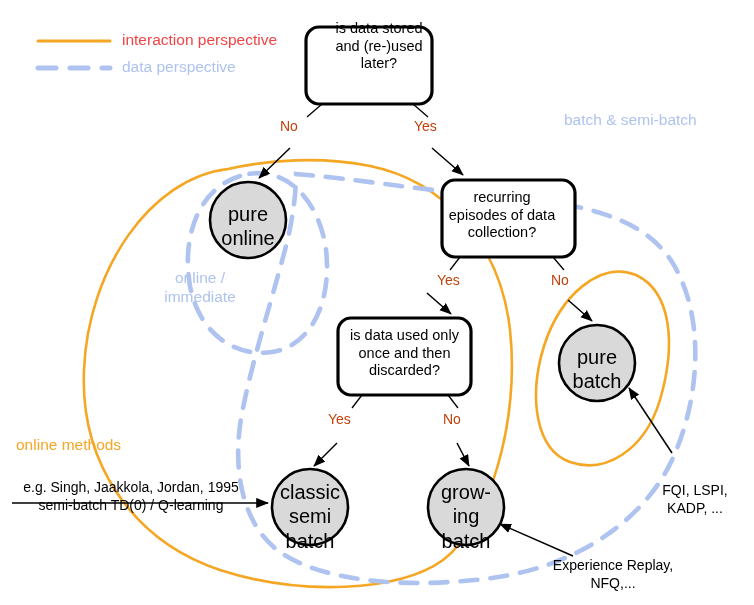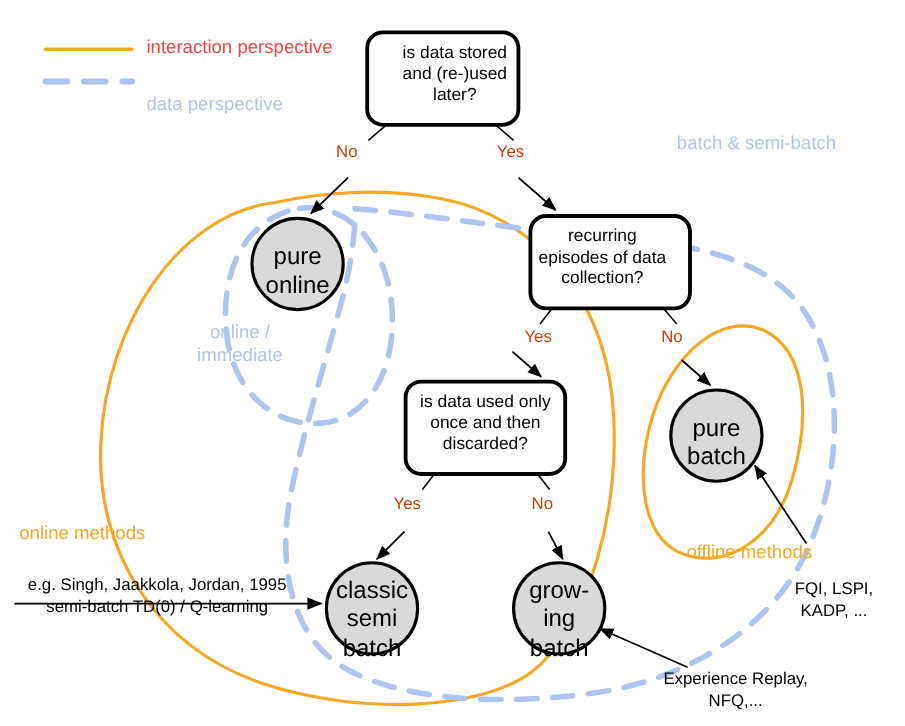--- a/index.html
+++ b/index.html
@@ -70,21 +70,20 @@
     position: absolute;
     font-size: 15.5px;
     color: #ef4444;
     white-space: pre;
   }
   .legend-label-blue {
     position: absolute;
     font-size: 15.5px;
     color: #aec3ef;
     white-space: pre;
-    margin-top: 21px;
   }
 </style>
 </head>
 <body>
 
 <div id="canvas">
 
   <svg id="layer-svg" viewBox="0 0 754 605">
     <defs>
       <marker id="arrowhead" markerWidth="9" markerHeight="9" refX="7.4" refY="3.2" orient="auto" markerUnits="strokeWidth">
@@ -149,21 +148,21 @@
     <line x1="457" y1="443" x2="469" y2="466" stroke="#000000" stroke-width="1.5" marker-end="url(#arrowhead)"></line>
 
     <line x1="12" y1="503" x2="268" y2="503" stroke="#000000" stroke-width="1.6" marker-end="url(#arrowhead)"></line>
     <line x1="672" y1="453" x2="629" y2="388" stroke="#000000" stroke-width="1.5" marker-end="url(#arrowhead)"></line>
     <line x1="573" y1="556" x2="500" y2="524" stroke="#000000" stroke-width="1.5" marker-end="url(#arrowhead)"></line>
   </svg>
 
   <div class="legend-label-orange" style="left:122px; top:31px;">interaction perspective</div>
   <div class="legend-label-blue" style="left:122px; top:58px;">data perspective</div>
 
-  <div class="node-text decision-label" style="left:306px; top:36px; width:146px;">is data stored
+  <div class="node-text decision-label" style="left:306px; top:20px; width:146px;">is data stored
 and (re-)used
 later?</div>
   <div class="node-text decision-label" style="left:442px; top:189px; width:120px;">recurring
 episodes of data
 collection?</div>
   <div class="node-text decision-label" style="left:338px; top:327px; width:133px;">is data used only
 once and then
 discarded?</div>
 
   <div class="node-text terminal-label" style="left:198px; top:202px; width:100px;">pure
@@ -178,21 +177,20 @@
 batch</div>
 
   <div class="edge-label" style="left:280px; top:118px;">No</div>
   <div class="edge-label" style="left:414px; top:118px;">Yes</div>
   <div class="edge-label" style="left:437px; top:272px;">Yes</div>
   <div class="edge-label" style="left:551px; top:272px;">No</div>
   <div class="edge-label" style="left:328px; top:411px;">Yes</div>
   <div class="edge-label" style="left:443px; top:411px;">No</div>
 
   <div class="region-label-orange" style="left:16px; top:436px;">online methods</div>
-  <div class="region-label-orange" style="left:572px; top:452px;">offline methods</div>
   <div class="region-label-blue" style="left:120px; top:268px; width:160px;">online /
 immediate</div>
   <div class="region-label-blue" style="left:564px; top:110px; width:210px; text-align:left;">batch &amp; semi-batch</div>
 
   <div class="annot" style="left:6px; top:479px; width:250px; text-align:center;">e.g. Singh, Jaakkola, Jordan, 1995
 semi-batch TD(0) / Q-learning</div>
   <div class="annot" style="left:640px; top:459px; width:110px;margin-top:23px;">FQI, LSPI,
 KADP, ...</div>
   <div class="annot" style="left:528px; top:557px; width:170px;">Experience Replay,
 NFQ,...</div>

